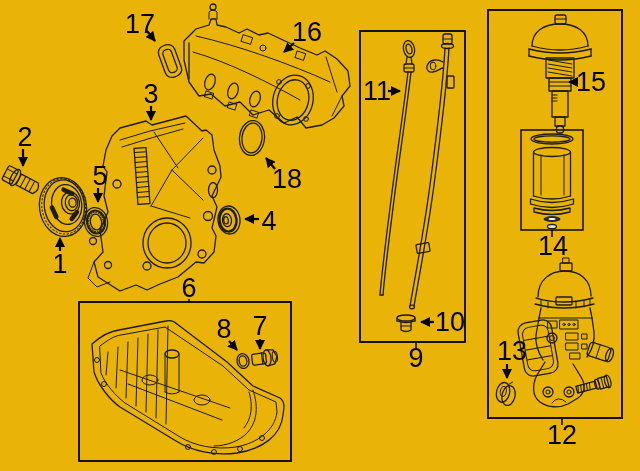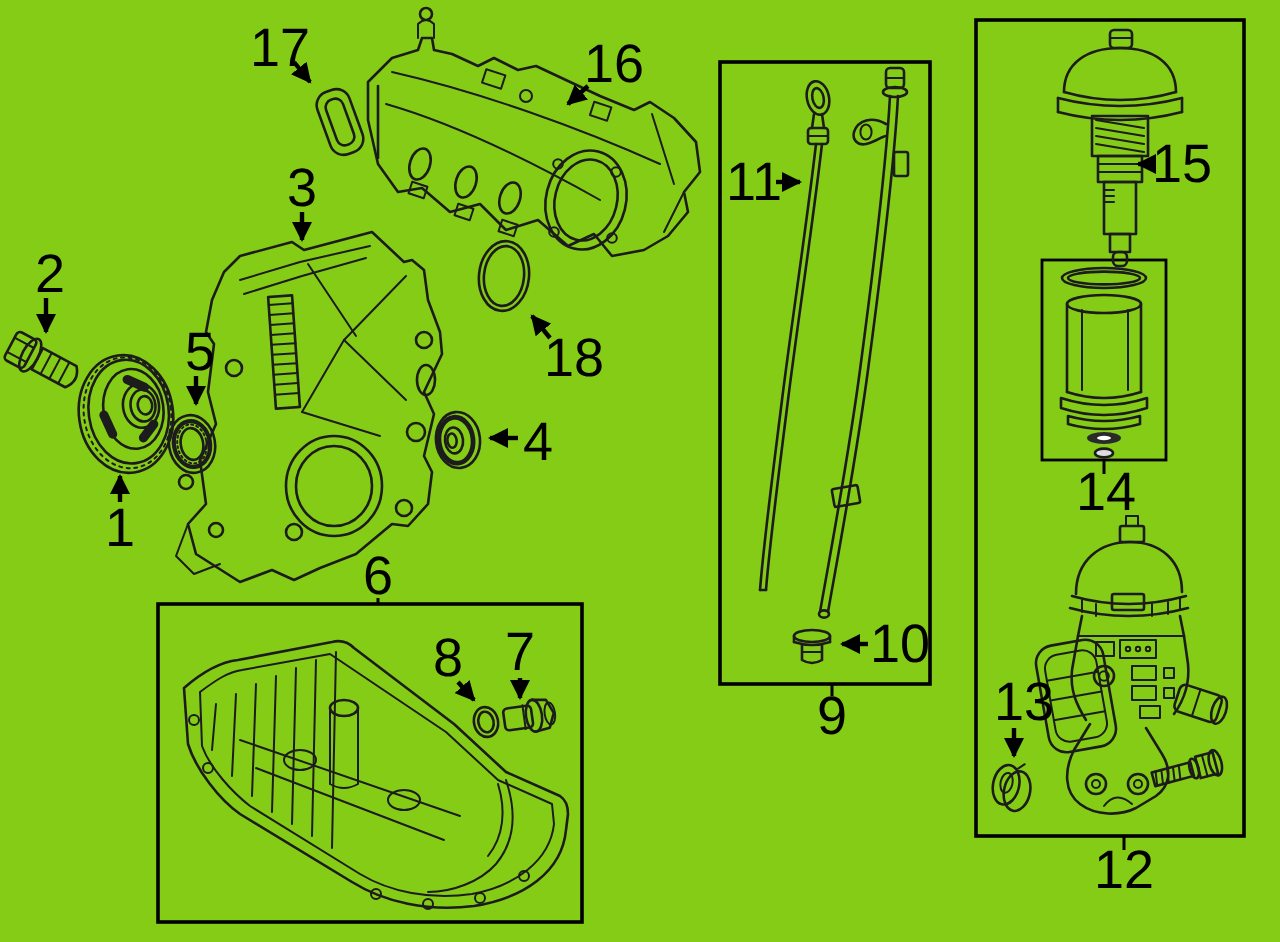--- a/index.html
+++ b/index.html
@@ -1,16 +1,16 @@
 <!DOCTYPE html>
 <html><head>
 <meta charset="utf-8">
 <style>
   html,body{margin:0;padding:0;background:#fff;}
-  .stage{position:relative;width:640px;height:471px;background:#84cc16;overflow:hidden;
+  .stage{position:relative;width:640px;height:471px;background:#eab308;overflow:hidden;
          font-family:"Liberation Sans",sans-serif;}
   svg{display:block;}
   .ln{stroke:#1c1c1c;fill:none;stroke-width:1.3;stroke-linecap:round;stroke-linejoin:round;}
   .t1{stroke-width:1;}
   .box{stroke:#000;fill:none;stroke-width:1.8;}
   .ibox{stroke:#000;fill:none;stroke-width:1.4;}
   .arrow{stroke:#000;stroke-width:2.2;fill:none;}
   .conn{stroke:#000;stroke-width:1.5;fill:none;}
   .callout{font-family:"Liberation Sans",sans-serif;font-size:27px;fill:#000;text-anchor:middle;}
   .darkfill{fill:#2a2a2a;stroke:none;}

